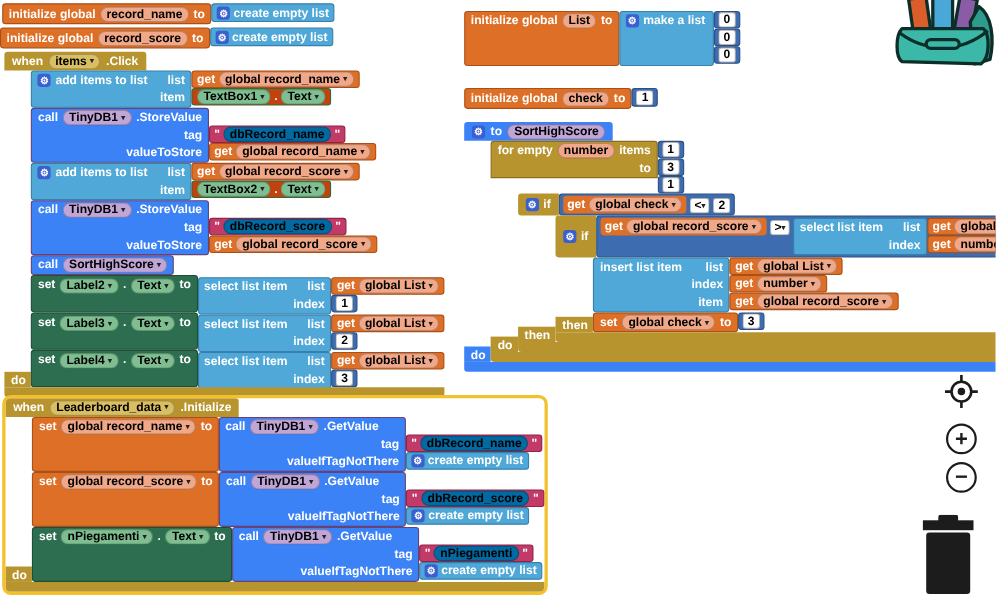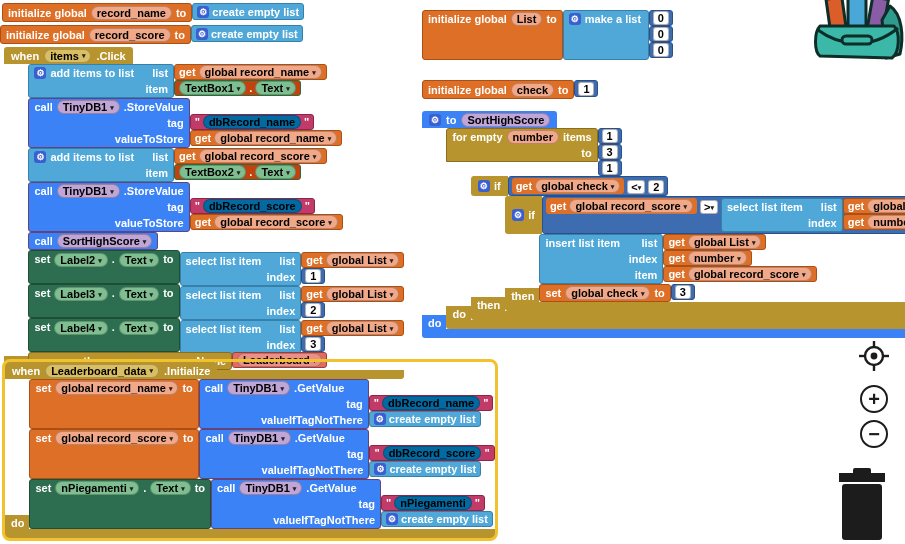--- a/index.html
+++ b/index.html
@@ -433,39 +433,20 @@
                     <span class="vb c2">
                       <span class="numf">3</span>
                     </span>
                   </div>
             </div>
           </div>
         </div>
           </div>
       </div>
 
-      <div class="cmp">
-        <div class="host c6">
-            <div class="hr">
-          <span>open another screen</span>
-          <span class="grow"></span>
-          <span>screenName</span>
-        </div>
-          </div>
-        <div class="vals">
-            <div class="vr">
-          <span class="vb c9">
-            <span class="slot s9">
-                  <span>Leaderboard</span>
-                  <i class="dd">▾</i>
-                </span>
-          </span>
-        </div>
-          </div>
-      </div>
 
     </div>
   </div>
   <div class="arm c6"></div>
 </div>
 
 <div class="abs cblk selected" style="left:5px;top:362px">
   <div class="chead c6">
     <span>when</span>
     <span class="slot s6">

